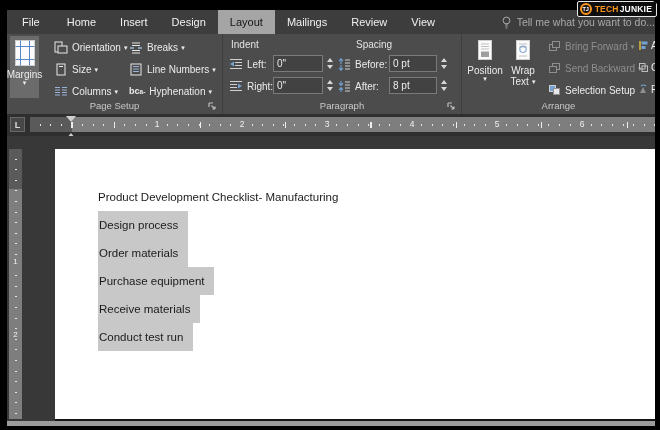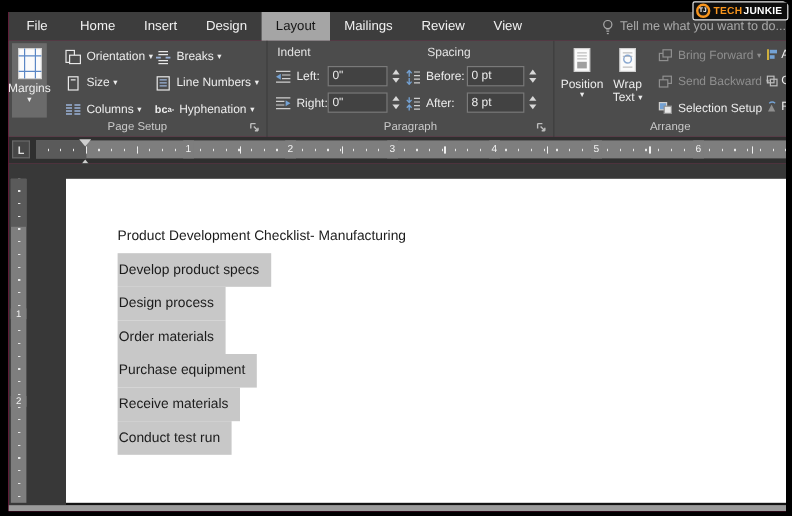--- a/index.html
+++ b/index.html
@@ -421,23 +421,20 @@
       <div class="vdots"></div>
       <span class="vnum" style="top:108px;">1</span>
       <span class="vnum" style="top:181px;">2</span>
     </div>
 
     <div class="page">
       <div class="doc-title-row">
         <span>Product Development Checklist- Manufacturing</span>
       </div>
       <div class="doc-line">
-        <span class="hl">Develop product specs</span>
-      </div>
-      <div class="doc-line">
         <span class="hl">Design process</span>
       </div>
       <div class="doc-line">
         <span class="hl">Order materials</span>
       </div>
       <div class="doc-line">
         <span class="hl">Purchase equipment</span>
       </div>
       <div class="doc-line">
         <span class="hl">Receive materials</span>

